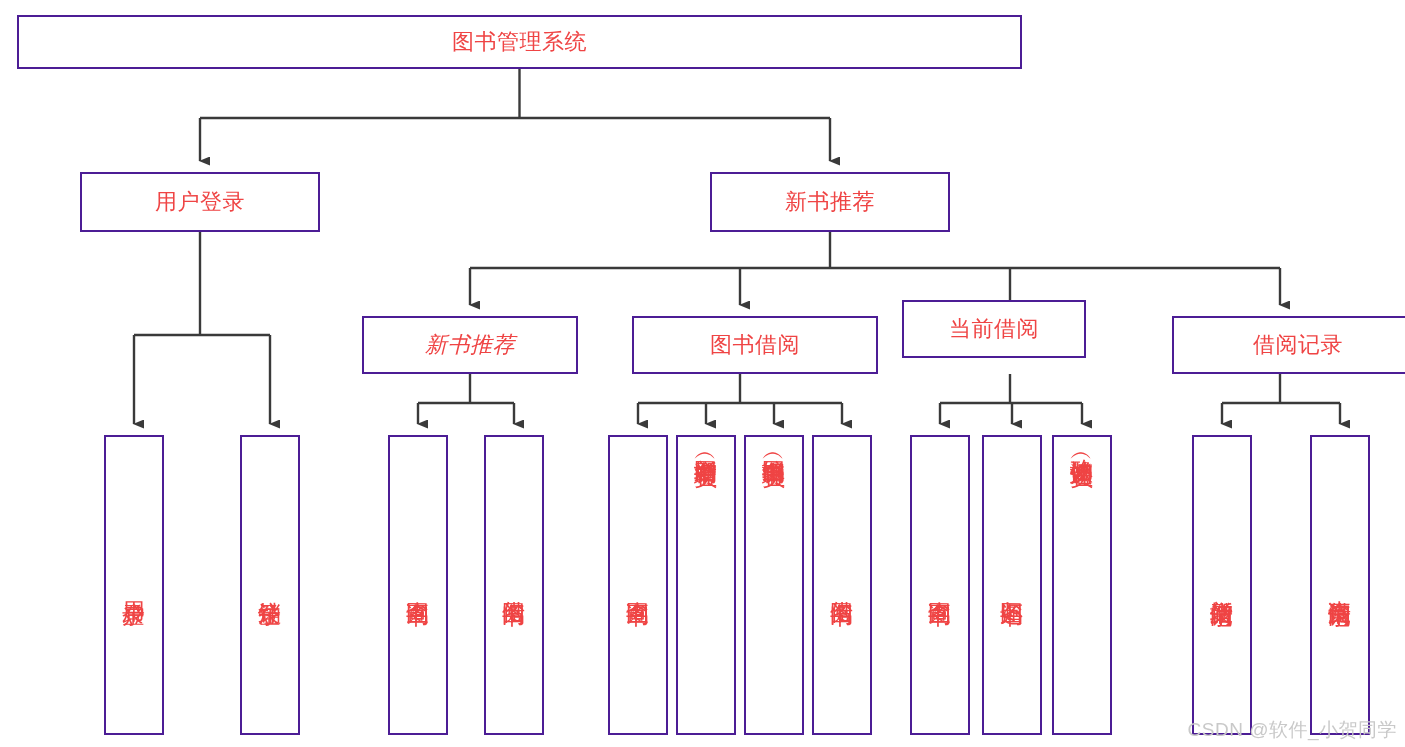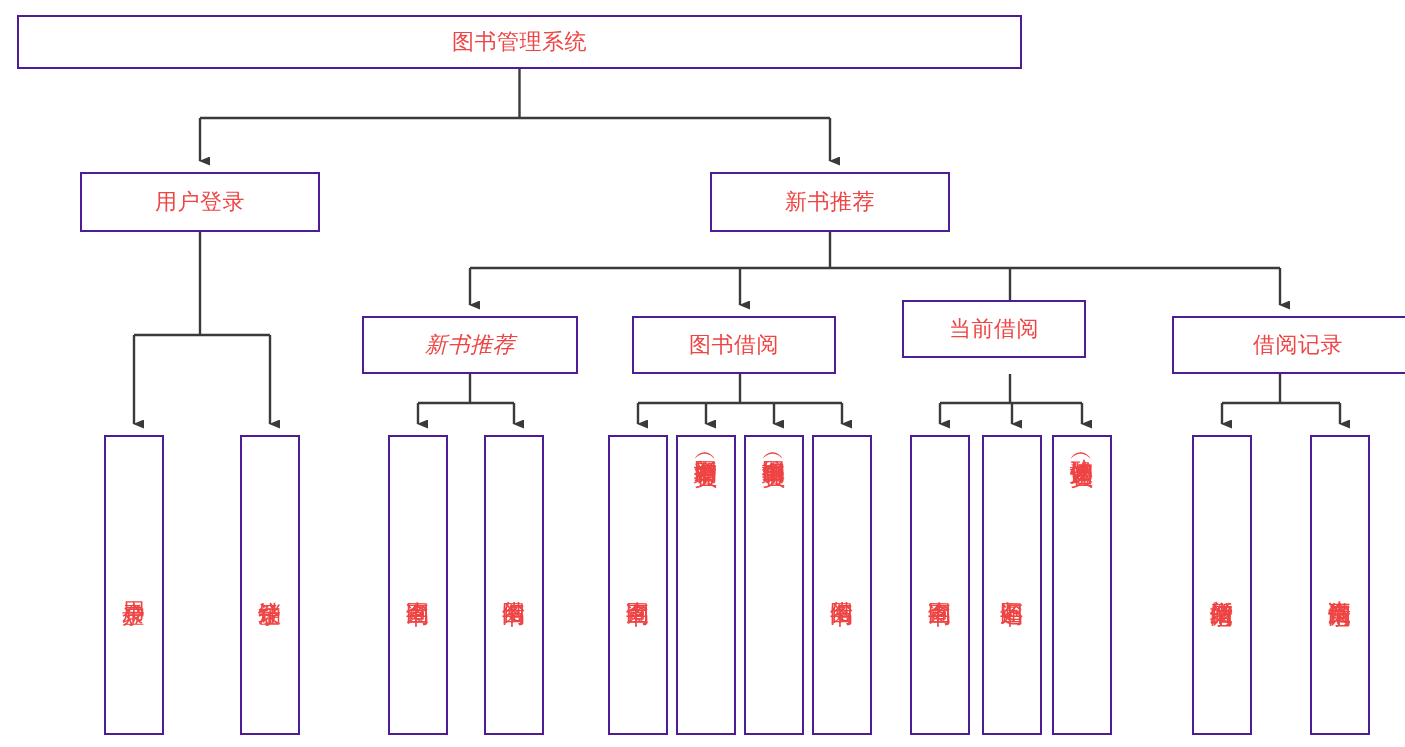--- a/index.html
+++ b/index.html
@@ -120,21 +120,21 @@
       </div>
       <div class="node horizontal" style="left: 80px; top: 172px; width: 240px; height: 60px;">
         <span class="node-label">用户登录</span>
       </div>
       <div class="node horizontal" style="left: 710px; top: 172px; width: 240px; height: 60px;">
         <span class="node-label">新书推荐</span>
       </div>
       <div class="node horizontal" style="left: 362px; top: 316px; width: 216px; height: 58px; font-style: italic;">
         <span class="node-label">新书推荐</span>
       </div>
-      <div class="node horizontal" style="left: 632px; top: 316px; width: 204px; height: 58px;">
+      <div class="node horizontal" style="left: 632px; top: 316px; width: 246px; height: 58px;">
         <span class="node-label">图书借阅</span>
       </div>
       <div class="node horizontal" style="left: 902px; top: 300px; width: 184px; height: 58px; align-items: center;">
         <span class="node-label">当前借阅</span>
       </div>
       <div class="node horizontal" style="left: 1172px; top: 316px; width: 252px; height: 58px;">
         <span class="node-label">借阅记录</span>
       </div>
       <div class="node vertical" style="left: 104px; top: 435px; width: 60px; height: 300px;">
         <span class="node-label">用户登录</span>
@@ -170,13 +170,14 @@
         <span class="node-label">确认归还（管理员）</span>
       </div>
       <div class="node vertical" style="left: 1192px; top: 435px; width: 60px; height: 300px;">
         <span class="node-label">新增借阅记录</span>
       </div>
       <div class="node vertical" style="left: 1310px; top: 435px; width: 60px; height: 300px;">
         <span class="node-label">查询借阅记录</span>
       </div>
     </div>
 
+  <div id="watermark">CSDN @软件_小贺同学</div>
 </div>
 
 </body></html>

